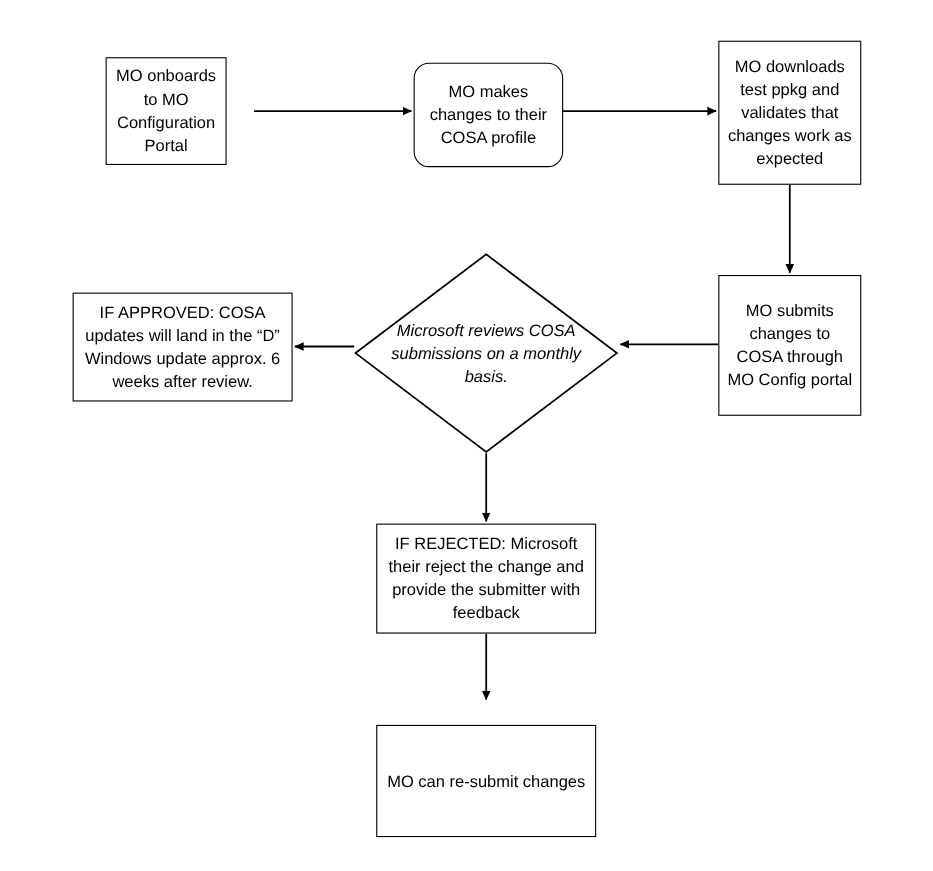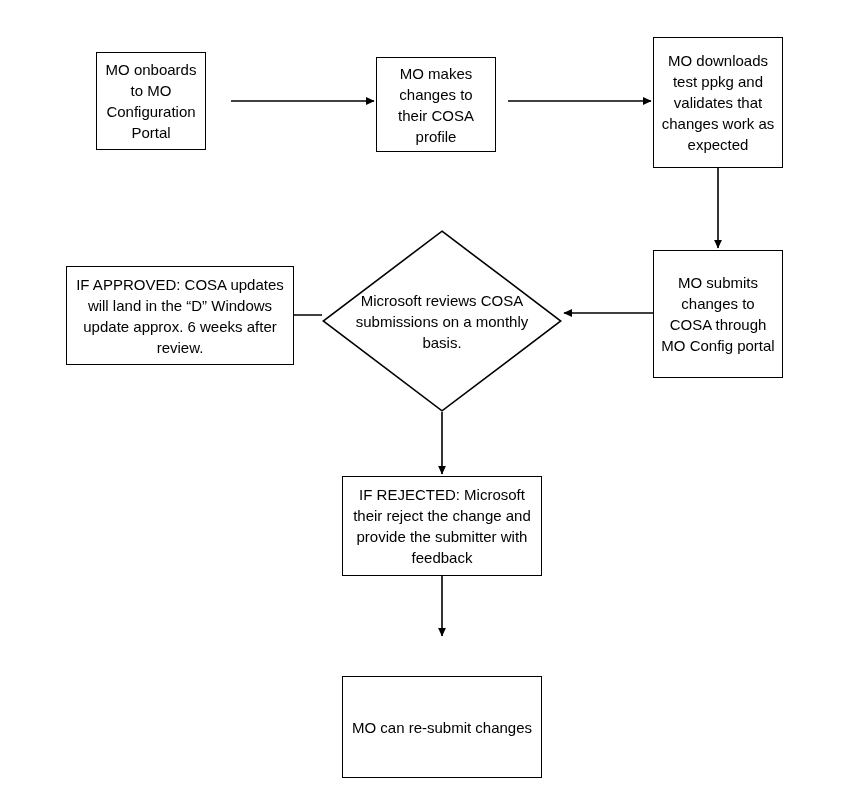--- a/index.html
+++ b/index.html
@@ -35,20 +35,21 @@
     background: #ffffff;
     border: 1.6px solid #000000;
     color: #000000;
     font-size: 15px;
     line-height: 21px;
     padding: 2px 6px;
     white-space: pre-line;
   }
   .diamond-wrap {
     position: absolute;
+    font-style: italic;
   }
   .diamond-wrap svg {
     position: absolute;
     left: 0;
     top: 0;
   }
   .diamond-label {
     position: absolute;
     left: 0;
     top: 0;
@@ -104,44 +105,44 @@
 
     <g>
       <line x1="442" y1="576" x2="442" y2="636" stroke="#000000" stroke-width="1.6" marker-end="url(#arrowhead)"></line>
     </g>
   </svg>
 
   <div class="node" style="left:96px; top:52px; width:110px; height:98px;">
     <span>MO onboards to MO Configuration Portal</span>
   </div>
 
-  <div class="node" style="left:376px; top:57px; width:120px; height:95px;">
+  <div class="node" style="left:376px; top:57px; width:136px; height:95px;border-radius:14px;">
     <span>MO makes changes to their COSA profile</span>
   </div>
 
   <div class="node" style="left:653px; top:250px; width:130px; height:128px;">
     <span>MO submits changes to COSA through MO Config portal</span>
   </div>
 
   <div class="node" style="left:653px; top:37px; width:130px; height:131px;">
     <span>MO downloads test ppkg and validates that changes work as expected</span>
   </div>
 
   <div class="diamond-wrap" style="left:322px; top:230px; width:240px; height:182px;">
     <svg width="240" height="182" viewBox="0 0 240 182" xmlns="http://www.w3.org/2000/svg">
       <polygon points="120,1.2 238.8,91 120,180.8 1.2,91" fill="#ffffff" stroke="#000000" stroke-width="1.6"></polygon>
     </svg>
     <div class="diamond-label">Microsoft reviews COSA submissions on a monthly basis.</div>
   </div>
 
-  <div class="node" style="left:66px; top:266px; width:228px; height:99px;">
+  <div class="node" style="left:66px; top:266px; width:200px; height:99px;">
     <span>IF APPROVED:  COSA updates will land in the “D” Windows update approx. 6 weeks after review.</span>
   </div>
 
   <div class="node" style="left:342px; top:476px; width:200px; height:100px;">
     <span>IF REJECTED:  Microsoft their reject the change and provide the submitter with feedback</span>
   </div>
 
-  <div class="node" style="left:342px; top:676px; width:200px; height:102px;">
+  <div class="node" style="left:342px; top:659px; width:200px; height:102px;">
     <span>MO can re-submit changes</span>
   </div>
 
 </div>
 
 </body></html>

